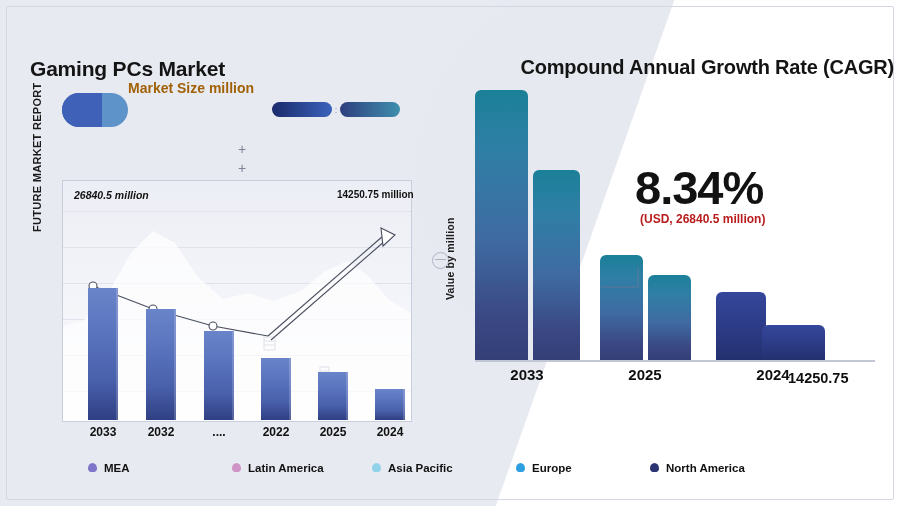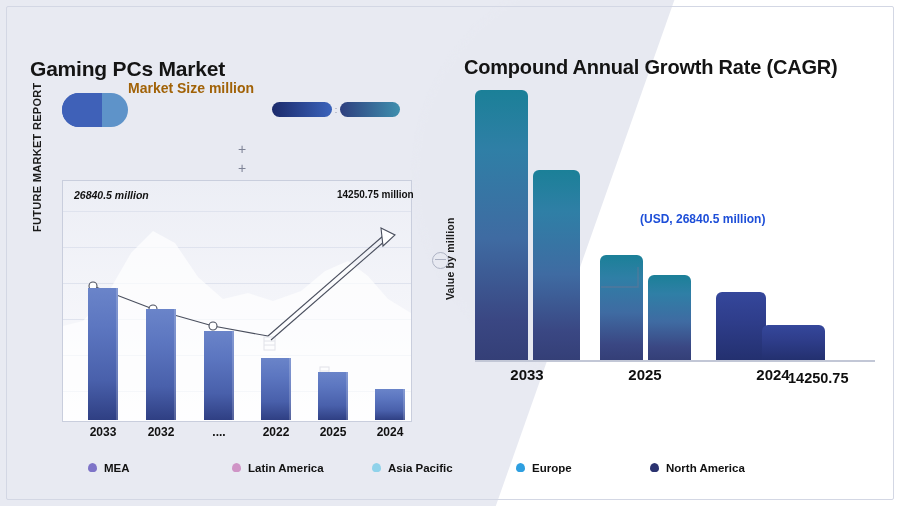--- a/index.html
+++ b/index.html
@@ -119,34 +119,34 @@
     position:absolute;left:432px;top:252px;width:15px;height:15px;
     border:1.2px solid #9aa0b4;border-radius:50%;opacity:.75;
   }
   .circ-ico:after{
     content:"";position:absolute;left:2px;top:6px;width:11px;height:1.2px;
     background:#9aa0b4;
   }
   
   .right-panel{position:absolute;left:450px;top:0;width:450px;height:506px;}
   .cagr-title{
-    position:absolute;left:14px;top:56px;width:430px;text-align:left;
+    position:absolute;left:14px;top:56px;width:430px;text-align:right;
     font-size:20px;font-weight:bold;color:#141414;letter-spacing:-0.2px;
   }
   .cagr-sub{
     position:absolute;left:14px;top:90px;width:430px;text-align:center;
     font-size:11px;font-weight:bold;color:#18181a;
   }
   .cagr-big{
     position:absolute;left:185px;top:160px;
     font-size:47px;font-weight:bold;color:#121212;letter-spacing:-1px;
   }
   .cagr-unit{
     position:absolute;left:190px;top:212px;
-    font-size:12px;font-weight:bold;color:#1d4ed8;
+    font-size:12px;font-weight:bold;color:#b91c1c;
   }
   .bars-right{position:absolute;left:0;top:0;width:450px;height:440px;}
   .bar-r{
     position:absolute;bottom:80px;
     background:linear-gradient(180deg,#1b8098 0%,#2f7fa6 22%,#3f6ba2 55%,#3a4783 85%,#343f77 100%);
     border-radius:6px 6px 0 0;
   }
   .bar-r.navy{
     background:linear-gradient(180deg,#35479b 0%,#2f3e8c 40%,#23306f 100%);
   }
@@ -272,20 +272,21 @@
       <div class="bar-r" style="left:150px;width:43px;height:105px;"></div>
       <div class="bar-r" style="left:198px;width:43px;height:85px;"></div>
       <div class="bar-r navy" style="left:266px;width:50px;height:68px;"></div>
       <div class="bar-r navy" style="left:312px;width:63px;height:35px;"></div>
     </div>
 
     <svg style="position:absolute;left:150px;top:265px;width:45px;height:25px;opacity:.5" viewBox="0 0 45 25">
       <path d="M1,22 L38,22 L38,2" fill="none" stroke="#6f7694" stroke-width="1.3"></path>
     </svg>
 
+    <div class="cagr-big">8.34%</div>
     <div class="cagr-unit">(USD, 26840.5 million)</div>
 
     <div class="axis-base"></div>
 
     <div class="xlab-r" style="left:22px;width:110px">2033</div>
     <div class="xlab-r" style="left:140px;width:110px">2025</div>
     <div class="xlab-r" style="left:268px;width:110px">2024</div>
 
     <div class="val-2024">14250.75</div>
   </div>

